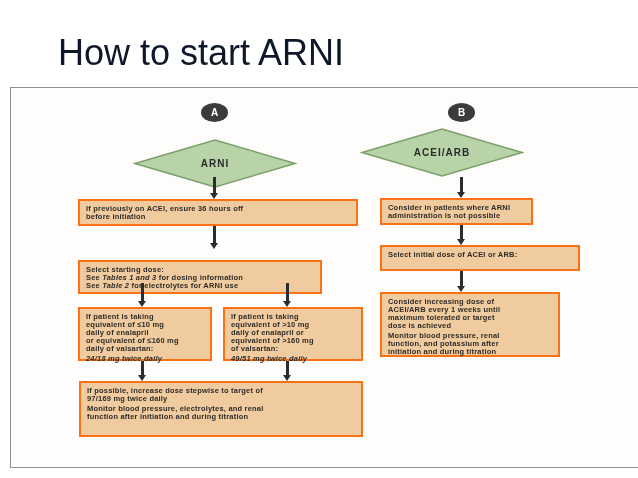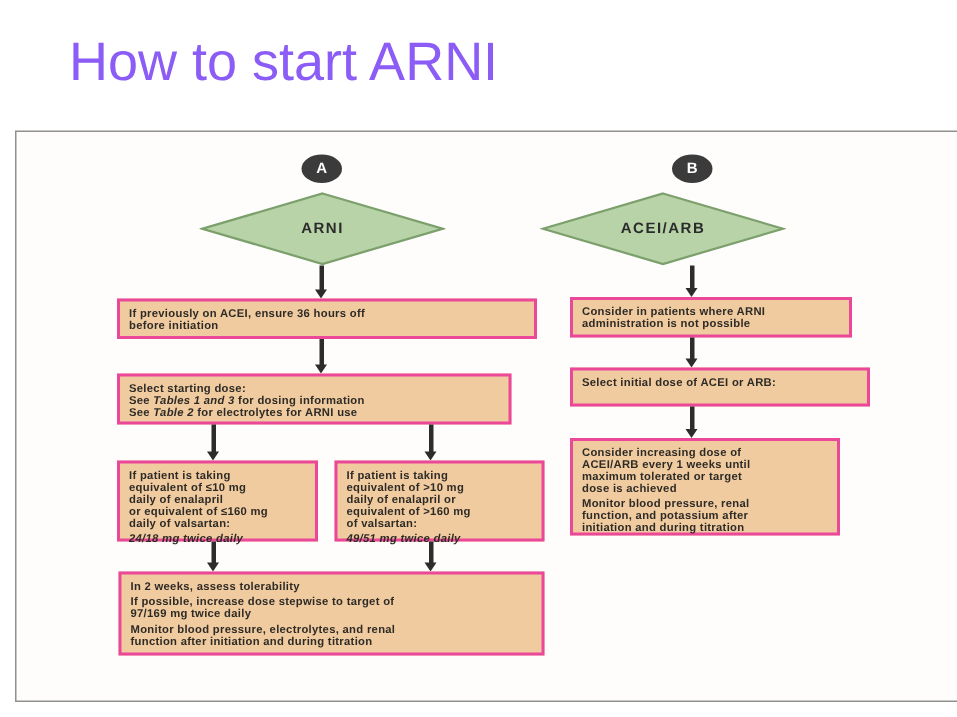--- a/index.html
+++ b/index.html
@@ -1,41 +1,41 @@
 <!DOCTYPE html>
 <html><head>
 <meta charset="utf-8">
 <style>
   html,body{margin:0;padding:0}
   body{
     width:638px;height:478px;position:relative;overflow:hidden;
     background:#ffffff;font-family:"Liberation Sans",sans-serif;
   }
   .title{
-    position:absolute;left:46px;top:20px;margin:0;
-    font-size:36px;font-weight:400;color:#8b5cf6;letter-spacing:0;
+    position:absolute;left:46px;top:20px;margin:12px;
+    font-size:36px;font-weight:400;color:#0f172a;letter-spacing:0;
   }
   .figure-frame{
     position:absolute;left:10px;top:87px;width:660px;height:381px;
     border:1px solid #909090;background:#fefdfc;box-sizing:border-box;
   }
   .badge{
     position:absolute;width:27px;height:19px;background:#3b3b3b;border-radius:50%;
     color:#ffffff;font-size:10px;font-weight:700;
     display:flex;align-items:center;justify-content:center;
   }
   .diamond{position:absolute;width:164px;height:49px}
   .diamond svg{display:block}
   .dshape{fill:#b8d3a8;stroke:#7ba06c;stroke-width:1.5}
   .dlabel{
     position:absolute;inset:0;display:flex;align-items:center;justify-content:center;
     font-size:10px;font-weight:700;color:#2b2b2b;letter-spacing:1px;
   }
   .fbox{
-    position:absolute;background:#f0cba0;border:2px solid #ec4899;box-sizing:border-box;
+    position:absolute;background:#f0cba0;border:2px solid #f97316;box-sizing:border-box;
     padding:3.5px 6px;color:#2e2b26;font-size:7.5px;line-height:8px;font-weight:700;
     letter-spacing:0.2px;
   }
   .pre{white-space:pre-line}
   .para{margin:0 0 2.5px 0}
   .para:last-child{margin-bottom:16px}
   .dose{display:block;margin-top:2px;font-style:italic}
   .ln{white-space:nowrap}
   .ln i{}
   .varrow{position:absolute;width:9px}
@@ -48,41 +48,41 @@
 </style>
 </head>
 <body>
 
 <h1 class="title">How to start ARNI</h1>
 
 <div class="figure-frame"></div>
 
 <div class="badge" style="left:201px;top:103px">A</div>
 
-<div class="diamond" style="left:133px;top:128px">
+<div class="diamond" style="left:133px;top:139px">
   <svg width="164" height="49" viewBox="0 0 164 49">
     <polygon class="dshape" points="82,1 162,24.5 82,48 2,24.5"></polygon>
   </svg>
   <span class="dlabel">ARNI</span>
 </div>
 
 <div class="varrow" style="left:210px;top:177px;height:22px">
     <span class="stem"></span>
   </div>
 
 <div class="fbox" style="left:78px;top:199px;width:280px;height:27px">
   <span class="pre">If previously on ACEI, ensure 36 hours off
 before initiation</span>
 </div>
 
 <div class="varrow" style="left:210px;top:226px;height:23px">
     <span class="stem"></span>
   </div>
 
-<div class="fbox" style="left:78px;top:249px;width:263px;height:34px">
+<div class="fbox" style="left:78px;top:260px;width:244px;height:34px">
   <div class="ln"><span>Select starting dose:</span></div>
   <div class="ln"><span>See </span><i>Tables 1 and 3</i><span> for dosing information</span></div>
   <div class="ln"><span>See </span><i>Table 2</i><span> for electrolytes for ARNI use</span></div>
 </div>
 
 <div class="varrow" style="left:138px;top:283px;height:24px">
     <span class="stem"></span>
   </div>
 <div class="varrow" style="left:283px;top:283px;height:24px">
     <span class="stem"></span>
@@ -107,41 +107,40 @@
 </div>
 
 <div class="varrow" style="left:138px;top:361px;height:20px">
     <span class="stem"></span>
   </div>
 <div class="varrow" style="left:283px;top:361px;height:20px">
     <span class="stem"></span>
   </div>
 
 <div class="fbox" style="left:79px;top:381px;width:284px;height:56px">
-  <div class="para pre">In 2 weeks, assess tolerability</div>
   <div class="para pre">If possible, increase dose stepwise to target of
 97/169 mg twice daily</div>
   <div class="para pre">Monitor blood pressure, electrolytes, and renal
 function after initiation and during titration</div>
 </div>
 
 <div class="badge" style="left:448px;top:103px">B</div>
 
 <div class="diamond" style="left:360px;top:128px">
   <svg width="164" height="49" viewBox="0 0 164 49">
     <polygon class="dshape" points="82,1 162,24.5 82,48 2,24.5"></polygon>
   </svg>
   <span class="dlabel">ACEI/ARB</span>
 </div>
 
 <div class="varrow" style="left:457px;top:177px;height:21px">
     <span class="stem"></span>
   </div>
 
-<div class="fbox" style="left:380px;top:198px;width:188px;height:27px">
+<div class="fbox" style="left:380px;top:198px;width:153px;height:27px">
   <span class="pre">Consider in patients where ARNI
 administration is not possible</span>
 </div>
 
 <div class="varrow" style="left:457px;top:225px;height:20px">
     <span class="stem"></span>
   </div>
 
 <div class="fbox" style="left:380px;top:245px;width:200px;height:26px">
   <div class="ln"><span>Select initial dose of ACEI or ARB:</span></div>

